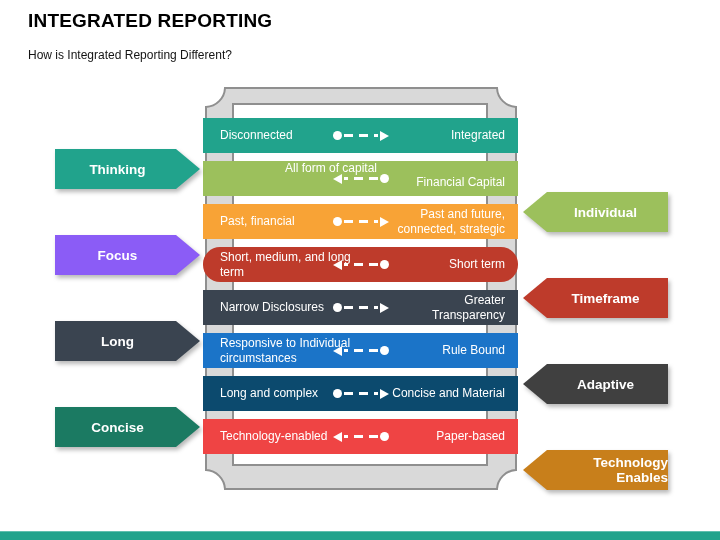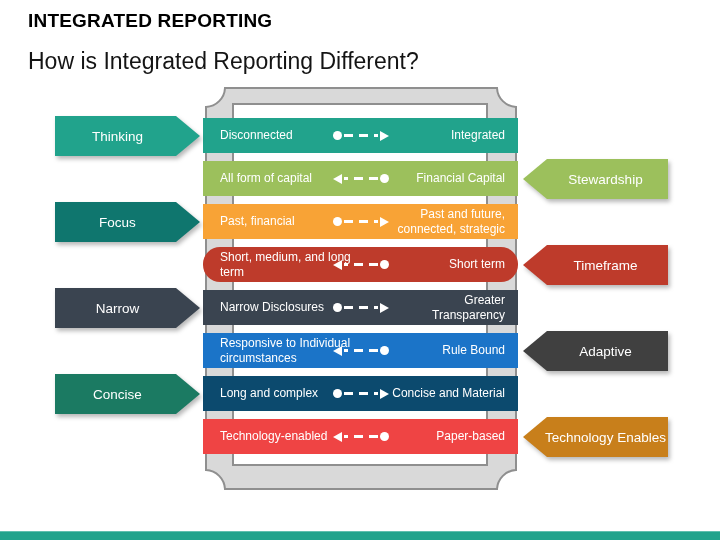--- a/index.html
+++ b/index.html
@@ -7,21 +7,21 @@
   body {
     position:relative; width:720px; height:540px; background:#ffffff;
     font-family:"Liberation Sans", sans-serif; overflow:hidden;
   }
   .title {
     position:absolute; left:28px; top:10px;
     font-size:19px; font-weight:bold; color:#000000; letter-spacing:0.2px;
   }
   .subtitle {
     position:absolute; left:28px; top:48px;
-    font-size:23px; color:#141414;
+    font-size:12px; color:#141414;
   }
   .frame-svg { position:absolute; left:205px; top:87px; }
 
   .bar {
     position:absolute; left:203px; width:315px; height:35px;
     display:flex; align-items:center;
     padding-left:17px; padding-right:13px;
     color:#ffffff; font-size:12px; line-height:1.2;
   }
   .bar-left  { width:155px; }
@@ -47,21 +47,21 @@
     background:repeating-linear-gradient(270deg,#fff 0 9px,transparent 9px 15px);
   }
 
   .side-label {
     position:absolute; height:40px; width:145px;
     filter:drop-shadow(2px 3px 2px rgba(0,0,0,0.28));
   }
   .side-label .shape {
     width:100%; height:100%;
     display:flex; align-items:center; justify-content:center;
-    color:#ffffff; font-weight:normal; font-size:13.5px; text-align:center;
+    color:#ffffff; font-weight:bold; font-size:13.5px; text-align:right;margin-top:33px;
   }
   .side-label.point-right .shape {
     clip-path:polygon(0 0, calc(100% - 24px) 0, 100% 50%, calc(100% - 24px) 100%, 0 100%);
     padding-right:20px;
   }
   .side-label.point-left .shape {
     clip-path:polygon(24px 0, 100% 0, 100% 100%, 24px 100%, 0 50%);
     padding-left:20px;
   }
 
@@ -85,21 +85,21 @@
 <div class="bar" style="top: 118px; background-color: rgb(33, 163, 140);">
   <span class="bar-left">Disconnected</span>
   <span class="flow-arrow right">
     <span class="dot"></span>
     <span class="dashes"></span>
     <span class="head"></span>
   </span>
   <span class="bar-right">Integrated</span>
 </div>
 
-<div class="bar" style="top: 161px; background-color: rgb(156, 192, 92);">
+<div class="bar" style="top: 161px; background-color: rgb(156, 192, 92); flex-direction: column;">
   <span class="bar-left">All form of capital</span>
   <span class="flow-arrow left">
     <span class="dot"></span>
     <span class="dashes"></span>
     <span class="head"></span>
   </span>
   <span class="bar-right">Financial Capital</span>
 </div>
 
 <div class="bar" style="top: 204px; background-color: rgb(248, 163, 54);">
@@ -159,31 +159,31 @@
     <span class="dashes"></span>
     <span class="head"></span>
   </span>
   <span class="bar-right">Paper-based</span>
 </div>
 
 <div class="side-label point-right" style="left:55px; top:116px">
   <div class="shape" style="background-color: rgb(33, 163, 140);">Thinking</div>
 </div>
 <div class="side-label point-right" style="left:55px; top:202px">
-  <div class="shape" style="background-color: #0f766e;">Focus</div>
+  <div class="shape" style="background-color: #8b5cf6;">Focus</div>
 </div>
 <div class="side-label point-right" style="left:55px; top:288px">
-  <div class="shape" style="background-color: rgb(58, 68, 80);">Narrow</div>
+  <div class="shape" style="background-color: rgb(58, 68, 80);">Long</div>
 </div>
 <div class="side-label point-right" style="left:55px; top:374px">
   <div class="shape" style="background-color: rgb(27, 122, 98);">Concise</div>
 </div>
 
 <div class="side-label point-left" style="left:523px; top:159px">
-  <div class="shape" style="background-color: rgb(156, 192, 92);">Stewardship</div>
+  <div class="shape" style="background-color: rgb(156, 192, 92);">Individual</div>
 </div>
 <div class="side-label point-left" style="left:523px; top:245px">
   <div class="shape" style="background-color: rgb(190, 59, 43);">Timeframe</div>
 </div>
 <div class="side-label point-left" style="left:523px; top:331px">
   <div class="shape" style="background-color: #404040;">Adaptive</div>
 </div>
 <div class="side-label point-left" style="left:523px; top:417px">
   <div class="shape" style="background-color: rgb(200, 127, 27);">Technology Enables</div>
 </div>

